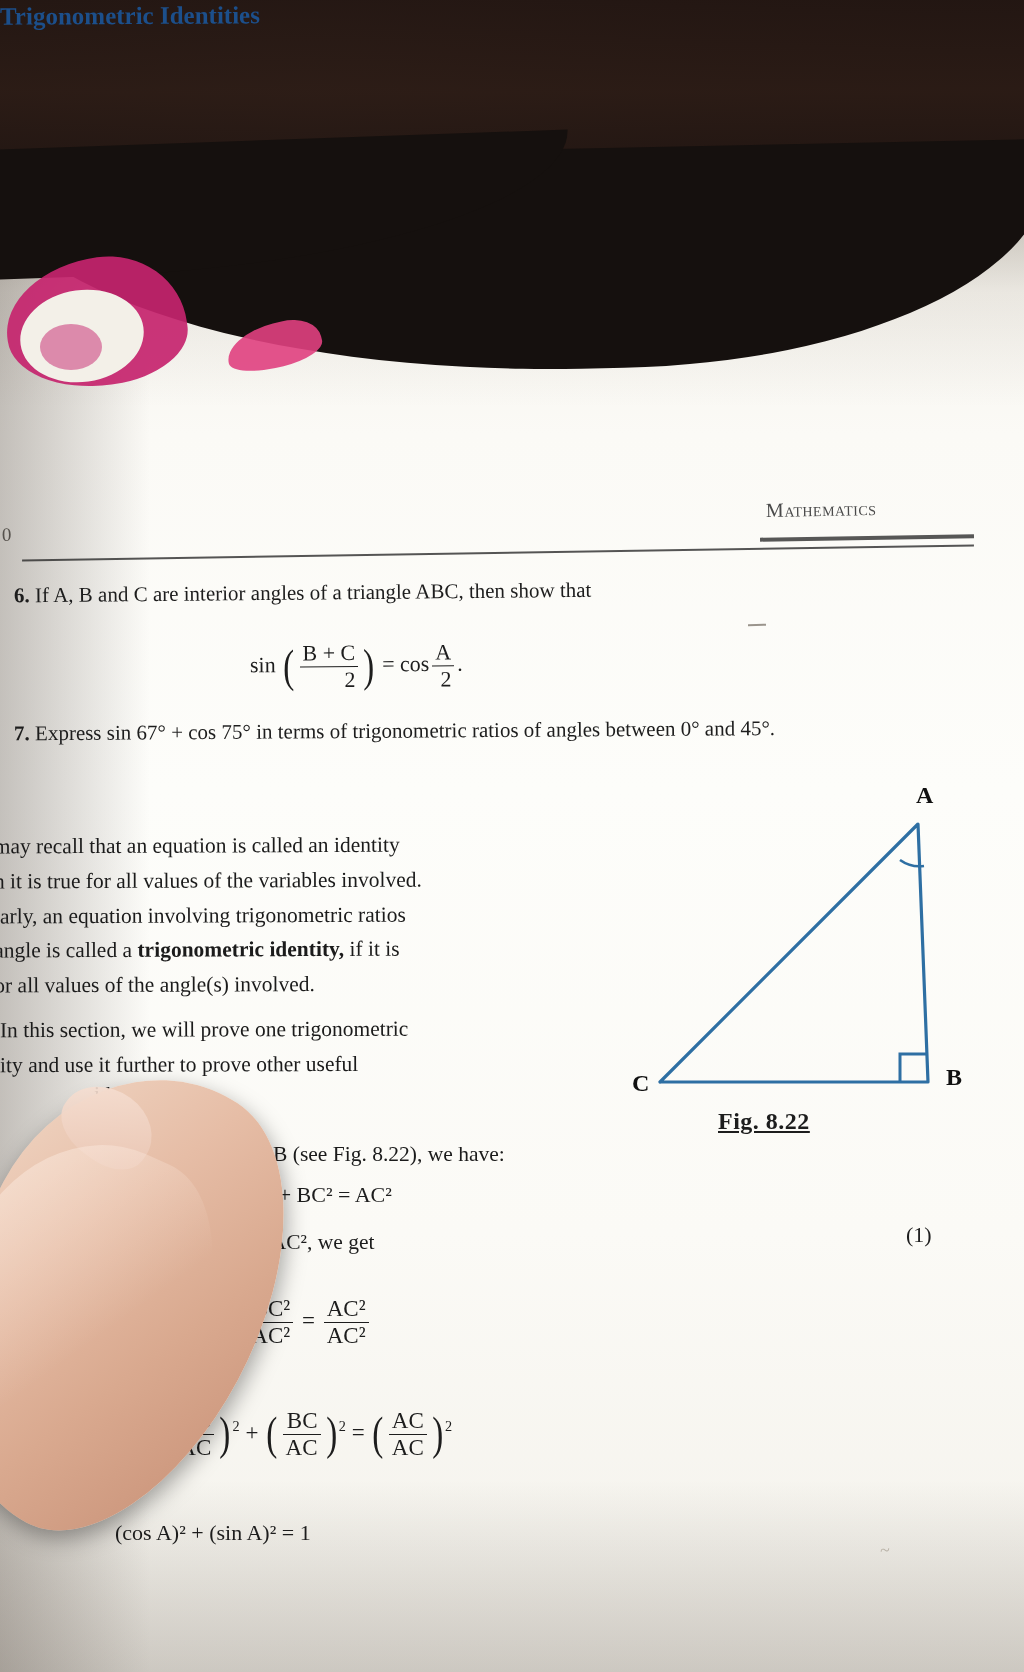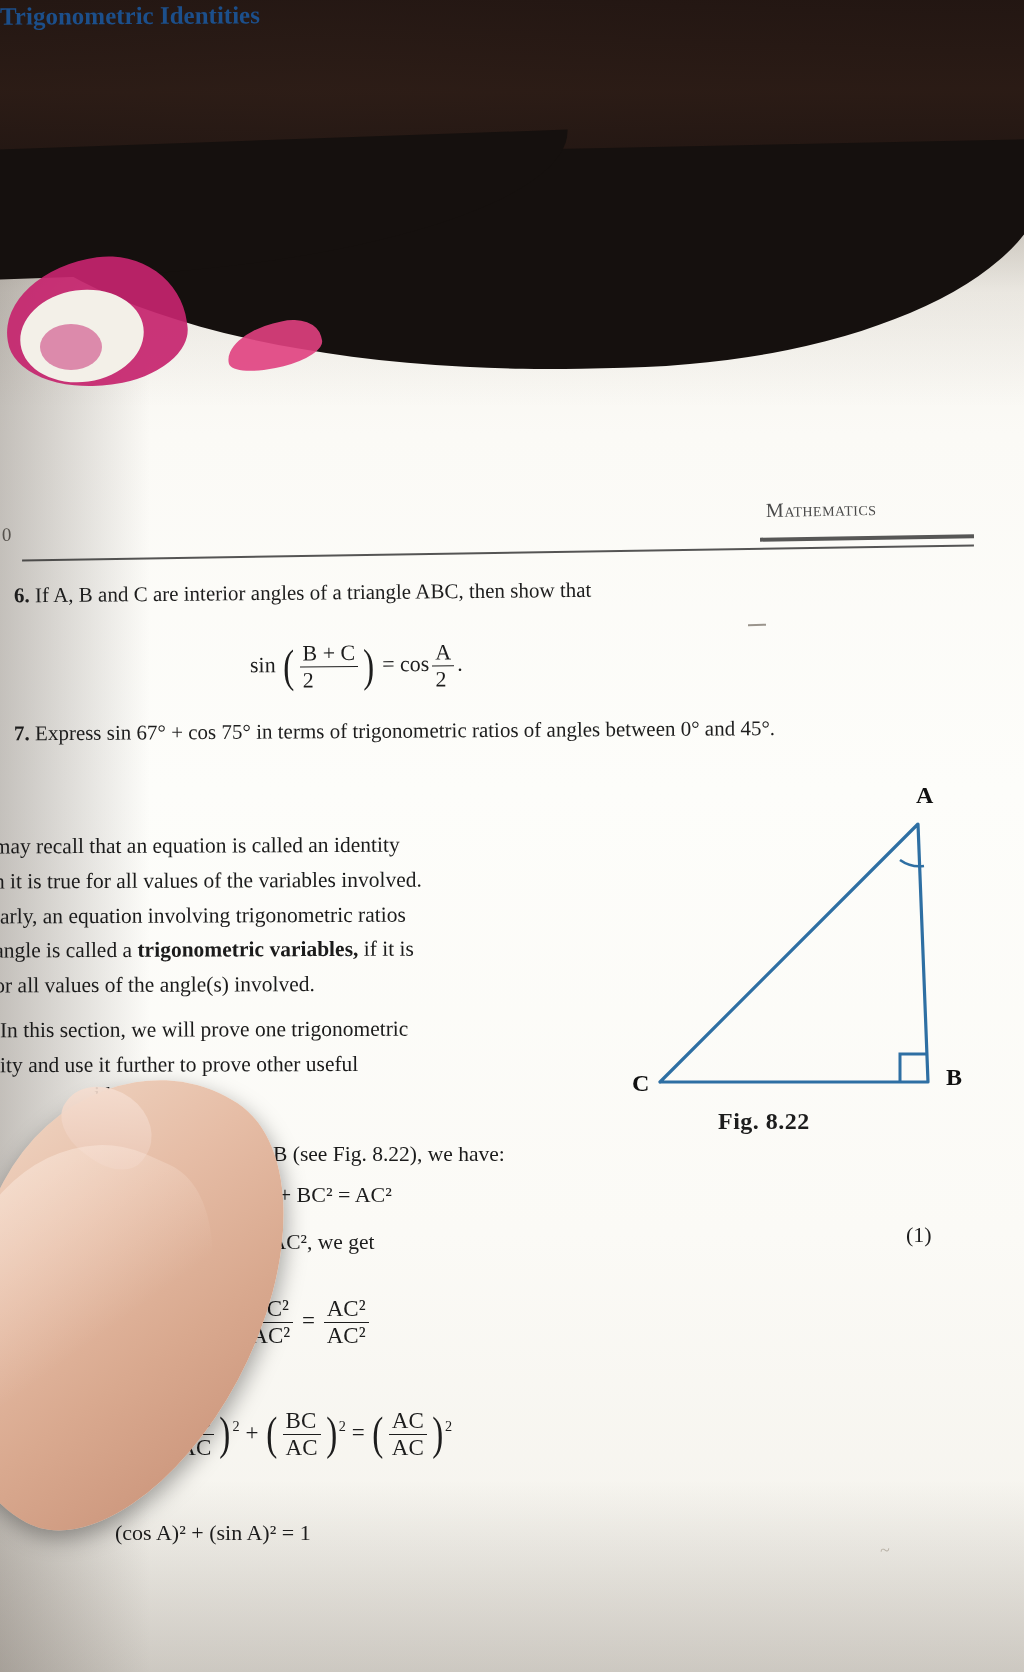--- a/index.html
+++ b/index.html
@@ -204,21 +204,21 @@
   }
   .eq-pyth { left: 236px; top: 1182px; font-size: 22px; }
   .eq-div  { left: 162px; top: 1230px; font-size: 21.5px; }
   .tag1    { left: 906px; top: 1222px; font-size: 22px; }
 
   .eq-frac3 { left: 170px; top: 1296px; }
   .eq-sq3   { left: 158px; top: 1408px; }
   .eq-cos   { left: 115px; top: 1520px; font-size: 22px; }
 
   
-  .frac { display: inline-block; vertical-align: middle; text-align: left; margin: 0 3px; }
+  .frac { display: inline-block; vertical-align: middle; text-align: right; margin: 0 3px; }
   .frac .num { display: block; padding: 0 3px; }
   .frac .den { display: block; border-top: 1.6px solid #1d1d1d; padding: 0 3px; }
   .sm { font-size: .62em; vertical-align: super; }
   .paren-big {
     display: inline-block;
     font-size: 46px;
     line-height: .8;
     vertical-align: middle;
     font-weight: 300;
     transform: scaleX(.72);
@@ -233,20 +233,21 @@
     height: 340px;
   }
   .figcap {
     position: absolute;
     left: 718px;
     top: 1108px;
     font-size: 24px;
     font-weight: bold;
     color: #1d1d1d;
     letter-spacing: .5px;
+    text-decoration: underline;
   }
   .lbl { position: absolute; font-weight: bold; font-size: 24px; color: #111; }
 
   
   .finger {
     position: absolute;
     left: -40px;
     top: 1066px;
     width: 300px;
     height: 470px;
@@ -323,21 +324,21 @@
     <b>7.</b>
     <span>Express sin 67° + cos 75° in terms of trigonometric ratios of angles between 0° and 45°.</span>
   </div>
 
   <div class="sec-title">Trigonometric Identities</div>
 
   <div class="txt para">
     <span>may recall that an equation is called an identity</span><br>
     <span>n it is true for all values of the variables involved.</span><br>
     <span>larly, an equation involving trigonometric ratios</span><br>
-    <span>angle is called a </span><b>trigonometric variables,</b><span> if it is</span><br>
+    <span>angle is called a </span><b>trigonometric identity,</b><span> if it is</span><br>
     <span>or all values of the angle(s) involved.</span>
   </div>
 
   <div class="txt para2">
     <span>In this section, we will prove one trigonometric</span><br>
     <span>ity and use it further to prove other useful</span>
   </div>
 
   <div class="txt line-obsc1">identit</div>
 

